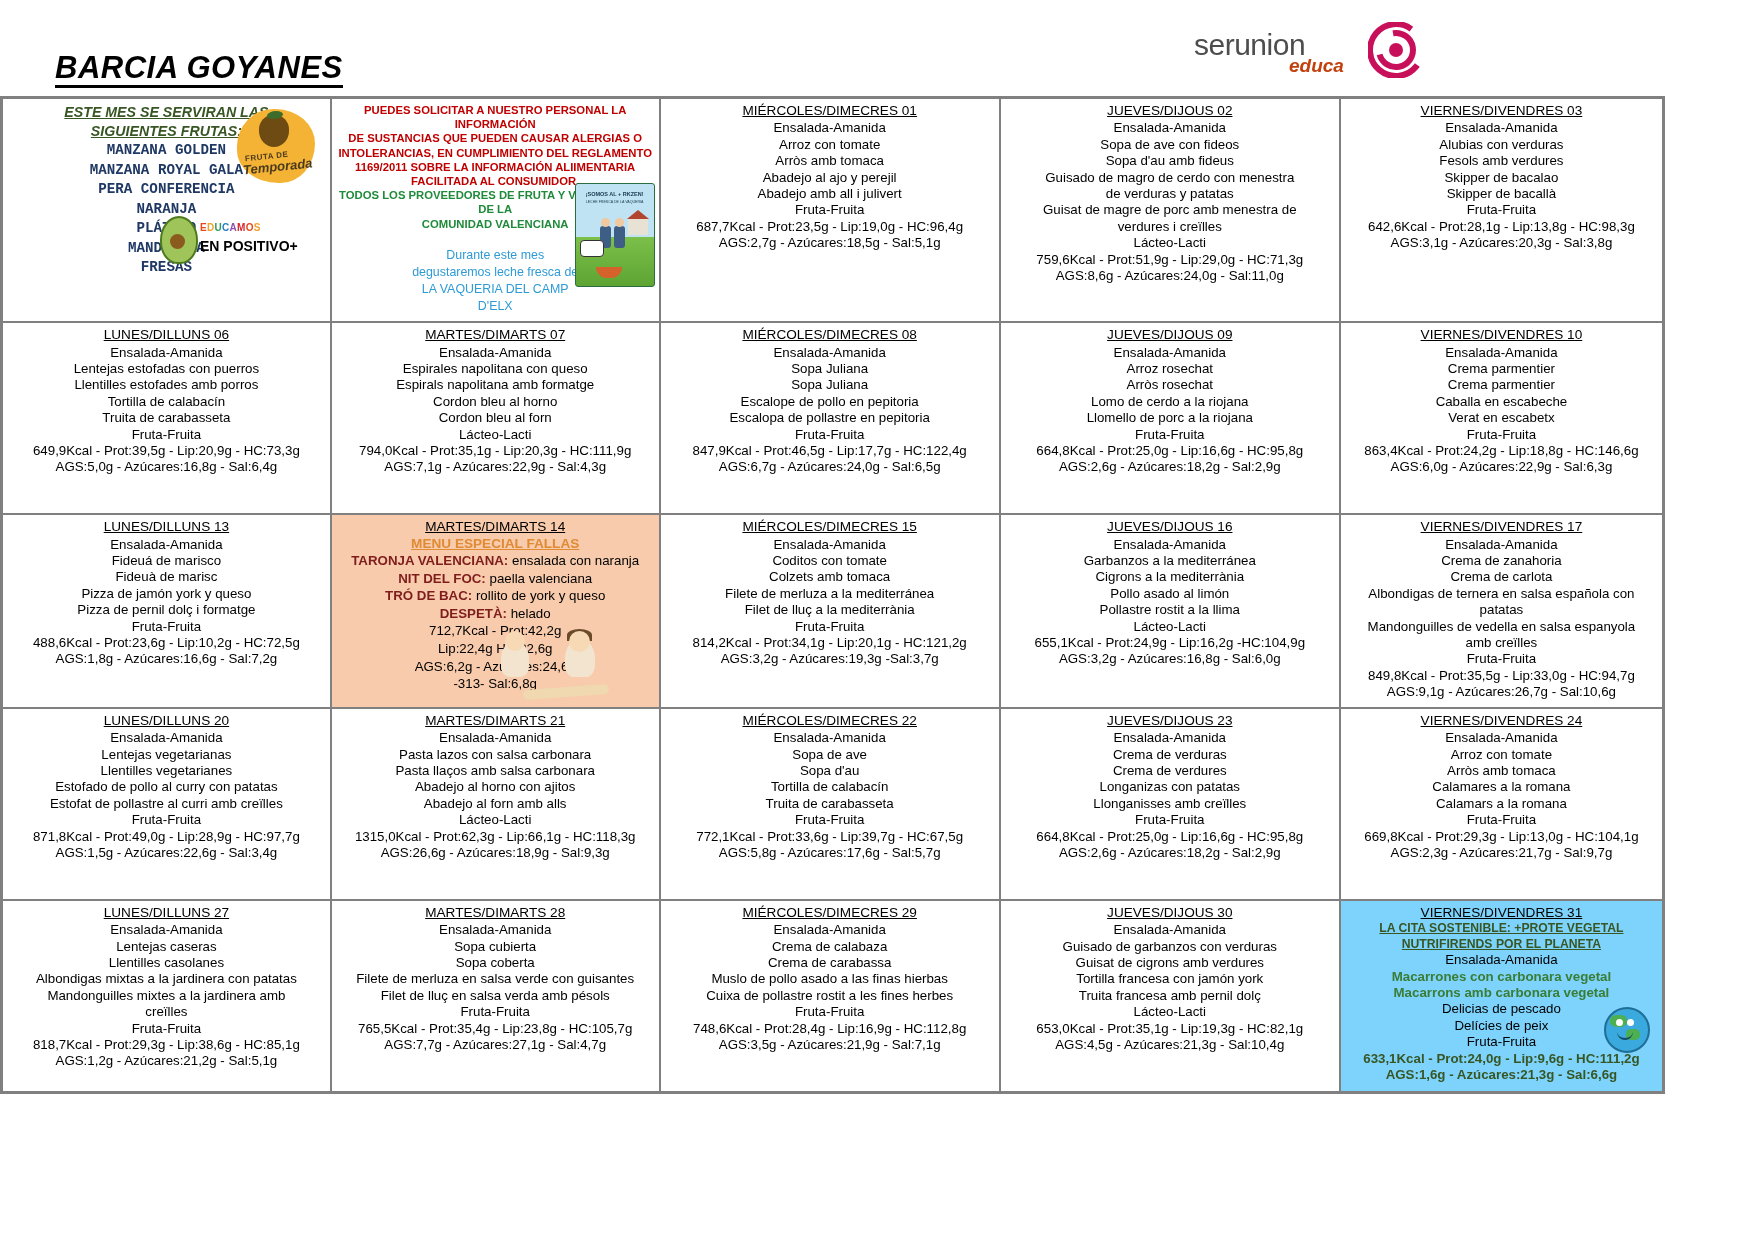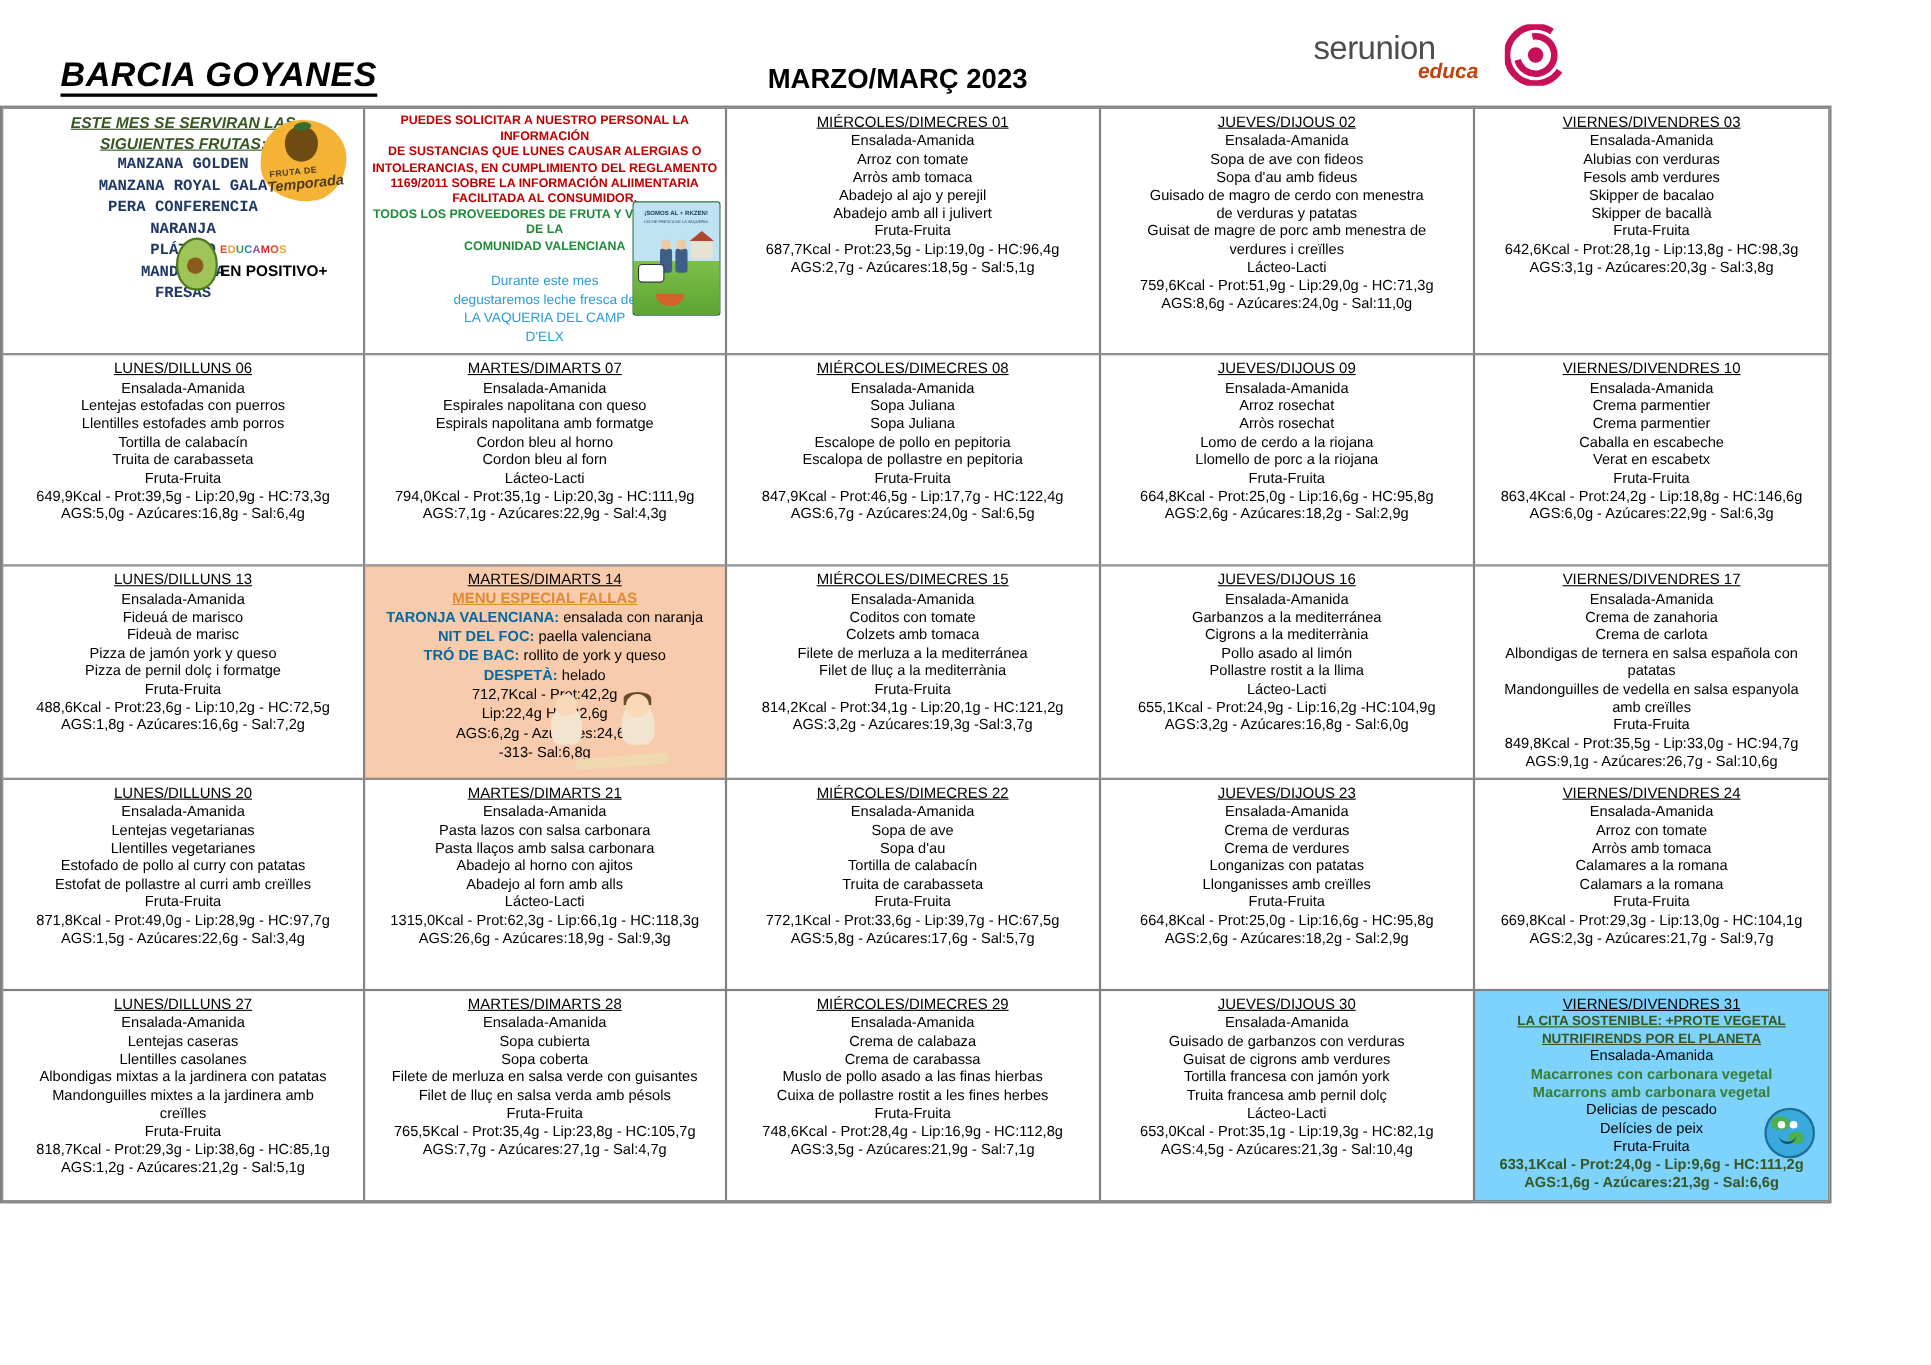--- a/index.html
+++ b/index.html
@@ -115,21 +115,21 @@
   .milkpic .p2{position:absolute;left:38px;top:42px;width:11px;height:22px;background:#3f5e86;border-radius:3px;}
   .milkpic .h1{position:absolute;left:25px;top:34px;width:9px;height:9px;background:#f0c9a0;border-radius:50%;}
   .milkpic .h2{position:absolute;left:39px;top:34px;width:9px;height:9px;background:#f0c9a0;border-radius:50%;}
   .milkpic .cow{position:absolute;left:4px;top:56px;width:22px;height:15px;background:#fff;border:1px solid #333;border-radius:4px;}
   .milkpic .bowl{position:absolute;left:20px;bottom:8px;width:26px;height:11px;background:#d4622a;border-radius:0 0 12px 12px;}
 
   
   td.fallas{background:#f7cbab;text-align:left;position:relative;}
   .fallas .ftitle{display:block;text-align:center;text-decoration:underline;font-size:13.6px;}
   .fallas .fsub{display:block;text-align:center;color:#e08a33;font-weight:bold;text-decoration:underline;font-size:13.6px;}
-  .fallas .lbl{color:#0369a1;font-weight:bold;}
+  .fallas .lbl{color:#7f1d1d;font-weight:bold;}
   .fallas .line{display:block;font-size:13.3px;line-height:17.6px;}
   .falleros{position:absolute;right:14px;bottom:6px;width:150px;height:70px;}
   .falleros .f1{position:absolute;left:6px;top:10px;width:28px;height:36px;background:#f2e4cf;border-radius:50% 50% 30% 30%;}
   .falleros .f1h{position:absolute;left:10px;top:0px;width:20px;height:20px;background:#f7d9b5;border-radius:50%;}
   .falleros .f2{position:absolute;left:70px;top:8px;width:30px;height:38px;background:#f2e4cf;border-radius:50% 50% 30% 30%;}
   .falleros .f2h{position:absolute;left:74px;top:0px;width:21px;height:21px;background:#f7d9b5;border-radius:50%;}
   .falleros .f2hair{position:absolute;left:72px;top:-2px;width:25px;height:12px;background:#6b4a2a;border-radius:50% 50% 0 0;}
   .falleros .ribbon{position:absolute;left:28px;bottom:4px;width:86px;height:10px;background:#f0d8b0;border-radius:6px;transform:rotate(-4deg);}
 
   td.sostenible{background:#7dd3fc;}
@@ -148,21 +148,20 @@
   .earth .sm{position:absolute;left:19px;top:28px;width:16px;height:7px;border-bottom:2px solid #134b62;border-radius:0 0 10px 10px;}
   .rel{position:relative;}
 </style>
 </head>
 <body>
 
 <div class="page">
 
   <div class="hdr">
     <div class="school-name">BARCIA GOYANES</div>
-    <div class="month-title">MARZO/MARÇ 2023</div>
     <div class="logo">
       <div class="word">serunion</div>
       <div class="educa">educa</div>
       <svg class="mark" viewBox="0 0 56 56">
         <circle cx="28" cy="28" r="26" fill="none" stroke="#c8105a" stroke-width="6" stroke-dasharray="120 40" transform="rotate(40 28 28)"></circle>
         <circle cx="28" cy="28" r="17" fill="none" stroke="#c8105a" stroke-width="6" stroke-dasharray="78 30" transform="rotate(-100 28 28)"></circle>
         <circle cx="28" cy="28" r="7" fill="#c8105a"></circle>
       </svg>
     </div>
   </div>
@@ -198,21 +197,21 @@
               <div class="avo">
                 <div class="body"></div>
                 <div class="pit"></div>
                 <div class="edu"><span class="c1">E</span><span class="c2">D</span><span class="c3">U</span><span class="c4">C</span><span class="c5">A</span><span class="c6">M</span><span class="c1">O</span><span class="c2">S</span></div>
                 <div class="edu2"><span class="c3">E</span><span class="c4">N</span><span class="c5"> </span><span class="c6">P</span><span class="c1">O</span><span class="c2">S</span><span class="c3">I</span><span class="c4">T</span><span class="c5">I</span><span class="c6">V</span><span class="c1">O</span><span class="c2">+</span></div>
               </div>
             </div>
           </td>
           <td class="alerg">
             <span class="red">PUEDES SOLICITAR A NUESTRO PERSONAL LA INFORMACIÓN</span>
-            <span class="red">DE SUSTANCIAS QUE LUNES CAUSAR ALERGIAS O</span>
+            <span class="red">DE SUSTANCIAS QUE PUEDEN CAUSAR ALERGIAS O</span>
             <span class="red">INTOLERANCIAS, EN CUMPLIMIENTO DEL REGLAMENTO</span>
             <span class="red">1169/2011 SOBRE LA INFORMACIÓN ALIIMENTARIA</span>
             <span class="red">FACILITADA AL CONSUMIDOR.</span>
             <span class="green">TODOS LOS PROVEEDORES DE FRUTA Y VERDURA SON DE LA</span>
             <span class="green">COMUNIDAD VALENCIANA</span>
             <div>&nbsp;</div>
             <span class="blue">Durante este mes</span>
             <span class="blue">degustaremos leche fresca de</span>
             <span class="blue">LA VAQUERIA DEL CAMP</span>
             <span class="blue">D'ELX</span>

